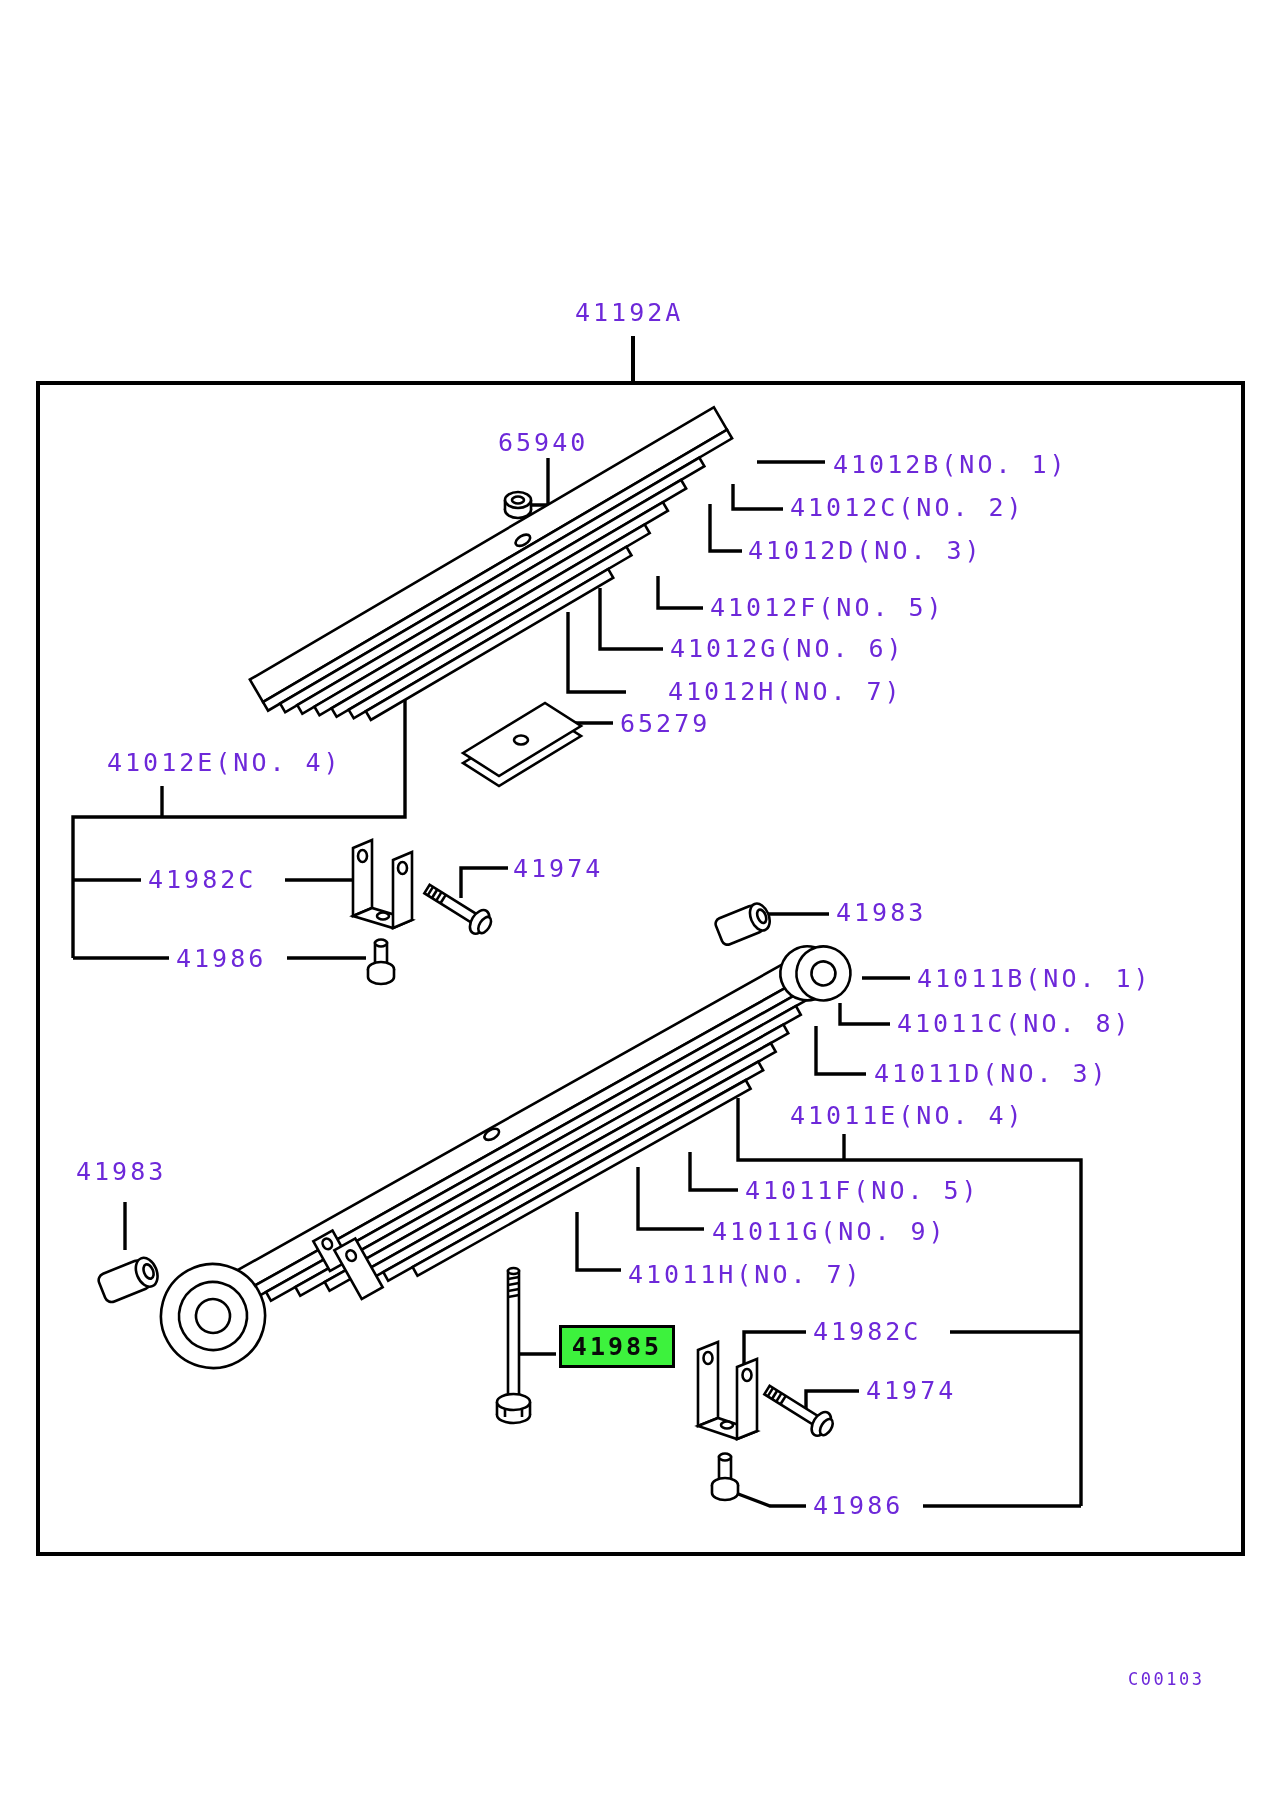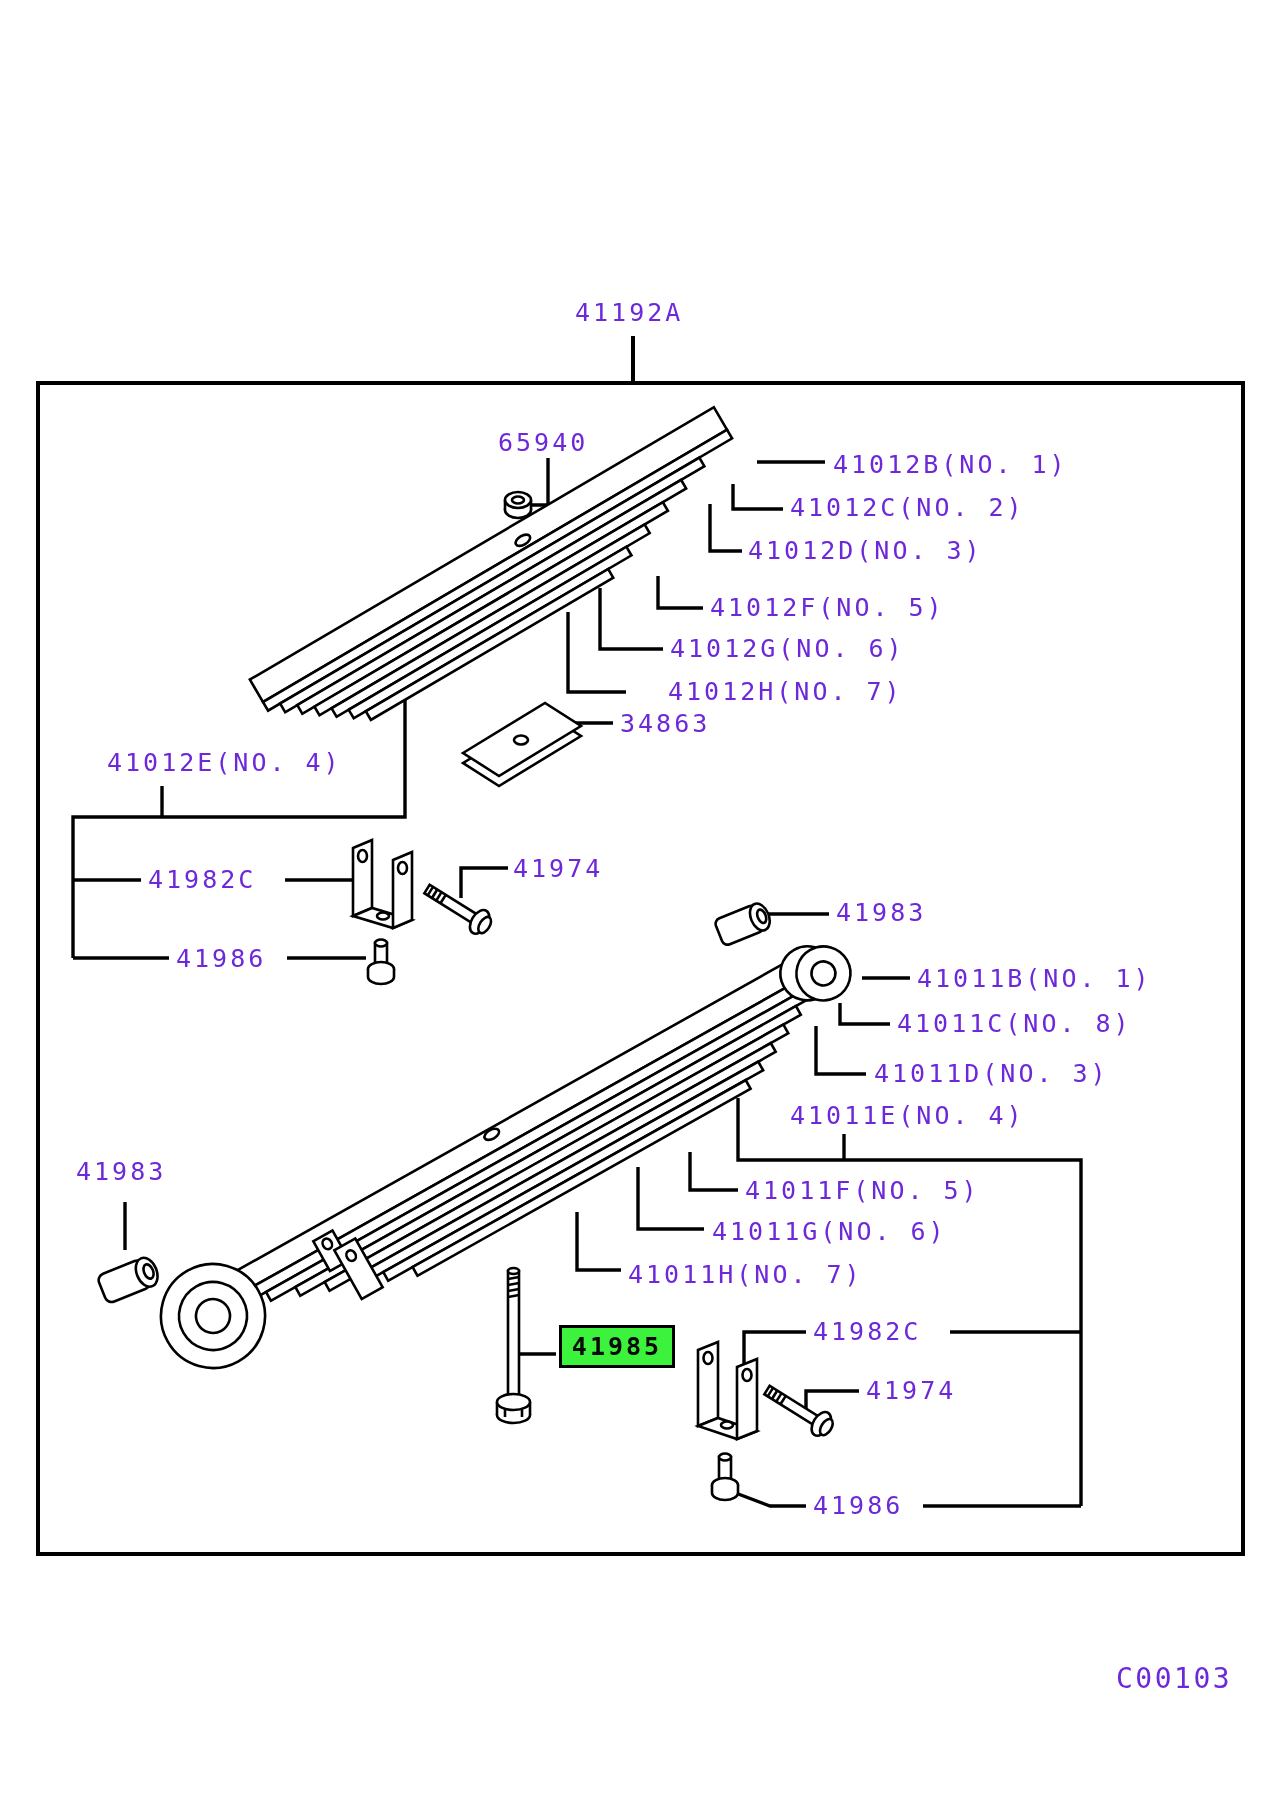--- a/index.html
+++ b/index.html
@@ -1,21 +1,21 @@
 <!DOCTYPE html>
 <html><head>
 <meta charset="utf-8">
 <style>
   html,body{margin:0;padding:0;background:#ffffff;}
   body{width:1268px;height:1819px;position:relative;overflow:hidden;
        font-family:"DejaVu Sans Mono","Liberation Mono",monospace;color:#000;}
   #art{position:absolute;left:0;top:0;}
   .lbl{position:absolute;font-size:25px;letter-spacing:3px;line-height:26px;
        white-space:nowrap;color:#6d28d9;}
-  .lbl.small{font-size:28px;letter-spacing:2.5px;}
+  .lbl.small{font-size:17px;letter-spacing:2.5px;margin-left:12px;}
   .hl-box{position:absolute;left:559px;top:1325px;width:110px;height:37px;
        background:#3DF23D;border:3px solid #000;display:flex;
        align-items:center;justify-content:center;font-size:25px;
        letter-spacing:3px;color:#0a0a0a;font-weight:bold;}
 </style>
 </head>
 <body>
 
 <svg id="art" width="1268" height="1819" viewBox="0 0 1268 1819" fill="none" stroke="#000" stroke-width="2.6" stroke-linecap="butt" stroke-linejoin="miter">
 
@@ -201,33 +201,33 @@
 
 <span class="lbl" style="left:575px;top:300px">41192A</span>
 
 <span class="lbl" style="left:498px;top:430px">65940</span>
 <span class="lbl" style="left:833px;top:452px">41012B(NO. 1)</span>
 <span class="lbl" style="left:790px;top:495px">41012C(NO. 2)</span>
 <span class="lbl" style="left:748px;top:538px">41012D(NO. 3)</span>
 <span class="lbl" style="left:710px;top:595px">41012F(NO. 5)</span>
 <span class="lbl" style="left:670px;top:636px">41012G(NO. 6)</span>
 <span class="lbl" style="left:668px;top:679px">41012H(NO. 7)</span>
-<span class="lbl" style="left:620px;top:711px">34863</span>
+<span class="lbl" style="left:620px;top:711px">65279</span>
 <span class="lbl" style="left:107px;top:750px">41012E(NO. 4)</span>
 <span class="lbl" style="left:148px;top:867px">41982C</span>
 <span class="lbl" style="left:513px;top:856px">41974</span>
 <span class="lbl" style="left:176px;top:946px">41986</span>
 <span class="lbl" style="left:836px;top:900px">41983</span>
 
 <span class="lbl" style="left:917px;top:966px">41011B(NO. 1)</span>
 <span class="lbl" style="left:897px;top:1011px">41011C(NO. 8)</span>
 <span class="lbl" style="left:874px;top:1061px">41011D(NO. 3)</span>
 <span class="lbl" style="left:790px;top:1103px">41011E(NO. 4)</span>
 <span class="lbl" style="left:745px;top:1178px">41011F(NO. 5)</span>
-<span class="lbl" style="left:712px;top:1219px">41011G(NO. 6)</span>
+<span class="lbl" style="left:712px;top:1219px">41011G(NO. 9)</span>
 <span class="lbl" style="left:628px;top:1262px">41011H(NO. 7)</span>
 <span class="lbl" style="left:76px;top:1159px">41983</span>
 <span class="lbl" style="left:813px;top:1319px">41982C</span>
 <span class="lbl" style="left:866px;top:1378px">41974</span>
 <span class="lbl" style="left:813px;top:1493px">41986</span>
 
 <div class="hl-box">41985</div>
 
 <span class="lbl small" style="left:1116px;top:1666px">C00103</span>
 

